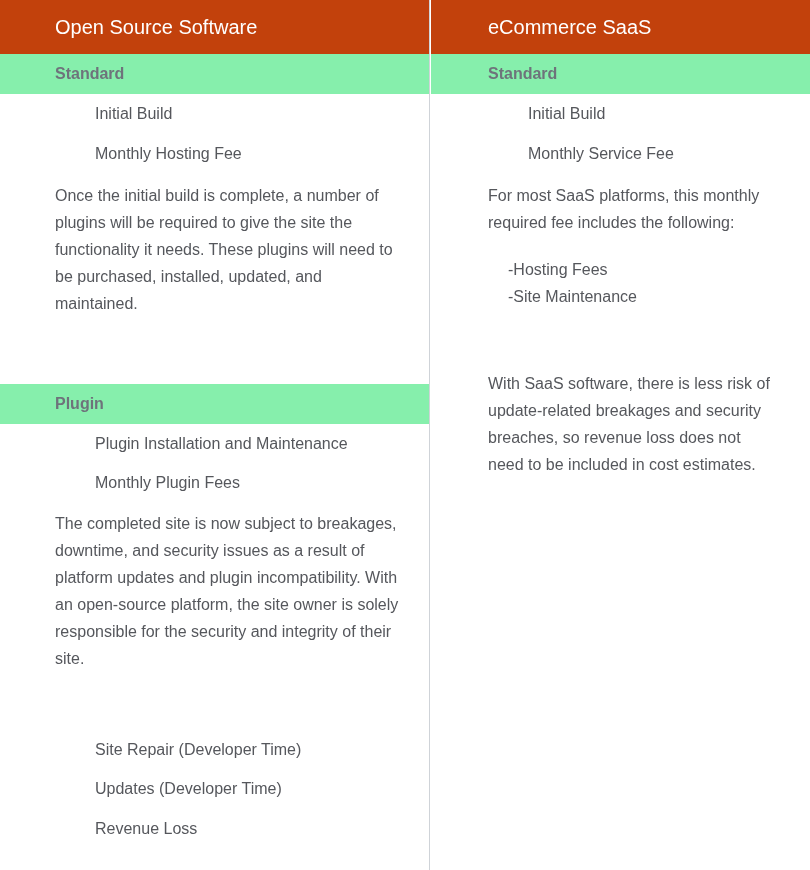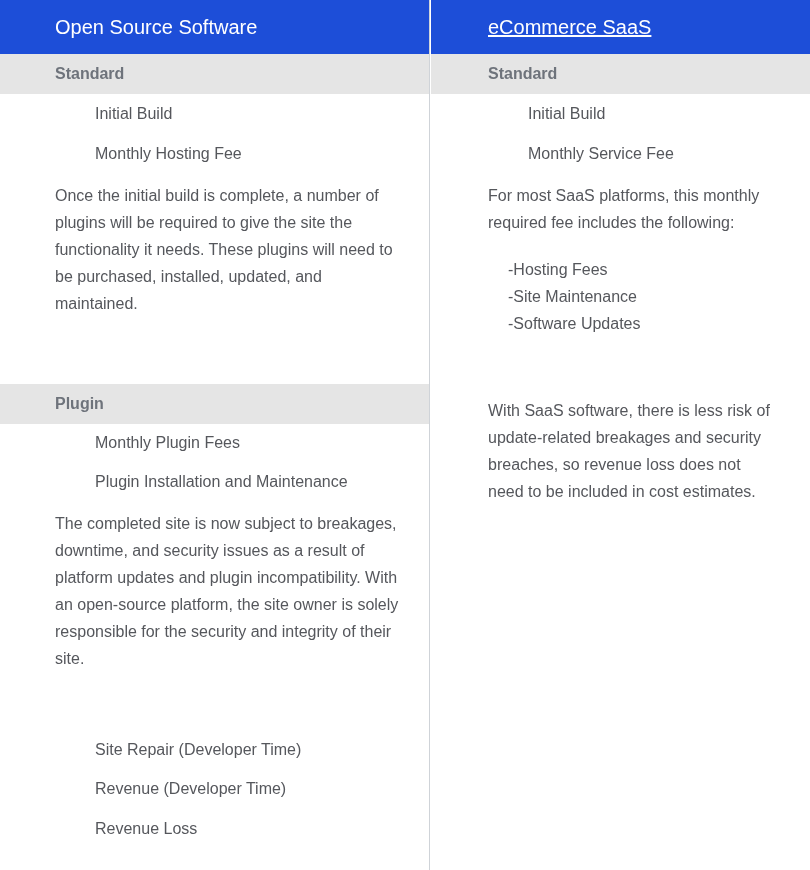--- a/index.html
+++ b/index.html
@@ -1,52 +1,51 @@
 <!DOCTYPE html>
 <html><head>
 <meta charset="utf-8">
 <style>
   * { box-sizing: border-box; margin: 0; padding: 0; }
   body { width: 810px; height: 870px; background: #fff; font-family: "Liberation Sans", sans-serif; color: #55575c; overflow: hidden; position: relative; }
   .col { position: absolute; top: 0; height: 870px; }
   .left { left: 0; width: 430px; border-right: 1px solid #cfd3d8; }
   .right { left: 431px; width: 379px; }
-  .head { height: 54px; background: #1d4ed8; color: #fff; font-size: 20px; padding-left: 55px; line-height: 54px; }
-  .right .head { padding-left: 57px; text-decoration: underline; }
-  .band { height: 40px; background: #e5e5e5; color: #6e737b; font-weight: bold; font-size: 16px; padding-left: 55px; line-height: 40px; }
+  .head { height: 54px; background: #c2410c; color: #fff; font-size: 20px; padding-left: 55px; line-height: 54px; }
+  .right .head { padding-left: 57px; }
+  .band { height: 40px; background: #86efac; color: #6e737b; font-weight: bold; font-size: 16px; padding-left: 55px; line-height: 40px; }
   .right .band { padding-left: 57px; }
   .item { font-size: 16px; padding-left: 55px; height: 40px; line-height: 40px; margin-left: 40px; }
   .right .item { padding-left: 57px; }
   .para { font-size: 16px; line-height: 27px; padding: 8px 30px 16px 55px; }
   .right .para { padding-left: 57px; padding-right: 30px; }
   .bullets { padding-left: 77px; font-size: 16px; line-height: 27px; margin-top: 4px; }
 </style>
 </head>
 <body>
 
 <div class="col left">
   <div class="head">Open Source Software</div>
   <div class="band">Standard</div>
   <div class="item">Initial Build</div>
   <div class="item">Monthly Hosting Fee</div>
   <div class="para" style="height:210px">Once the initial build is complete, a number of plugins will be required to give the site the functionality it needs. These plugins will need to be purchased, installed, updated, and maintained.</div>
   <div class="band">Plugin</div>
+  <div class="item">Plugin Installation and Maintenance</div>
   <div class="item" style="height:38px;line-height:38px">Monthly Plugin Fees</div>
-  <div class="item">Plugin Installation and Maintenance</div>
   <div class="para" style="height:229px">The completed site is now subject to breakages, downtime, and security issues as a result of platform updates and plugin incompatibility. With an open-source platform, the site owner is solely responsible for the security and integrity of their site.</div>
   <div class="item" style="height:38px;line-height:38px">Site Repair (Developer Time)</div>
-  <div class="item">Revenue (Developer Time)</div>
+  <div class="item">Updates (Developer Time)</div>
   <div class="item">Revenue Loss</div>
 </div>
 
 <div class="col right">
   <div class="head">eCommerce SaaS</div>
   <div class="band">Standard</div>
   <div class="item">Initial Build</div>
   <div class="item">Monthly Service Fee</div>
   <div class="para">For most SaaS platforms, this monthly required fee includes the following:</div>
   <div class="bullets">
     <div>-Hosting Fees</div>
     <div>-Site Maintenance</div>
-    <div>-Software Updates</div>
   </div>
   <div class="para" style="margin-top:52px">With SaaS software, there is less risk of update-related breakages and security breaches, so revenue loss does not need to be included in cost estimates.</div>
 </div>
 
 </body></html>

